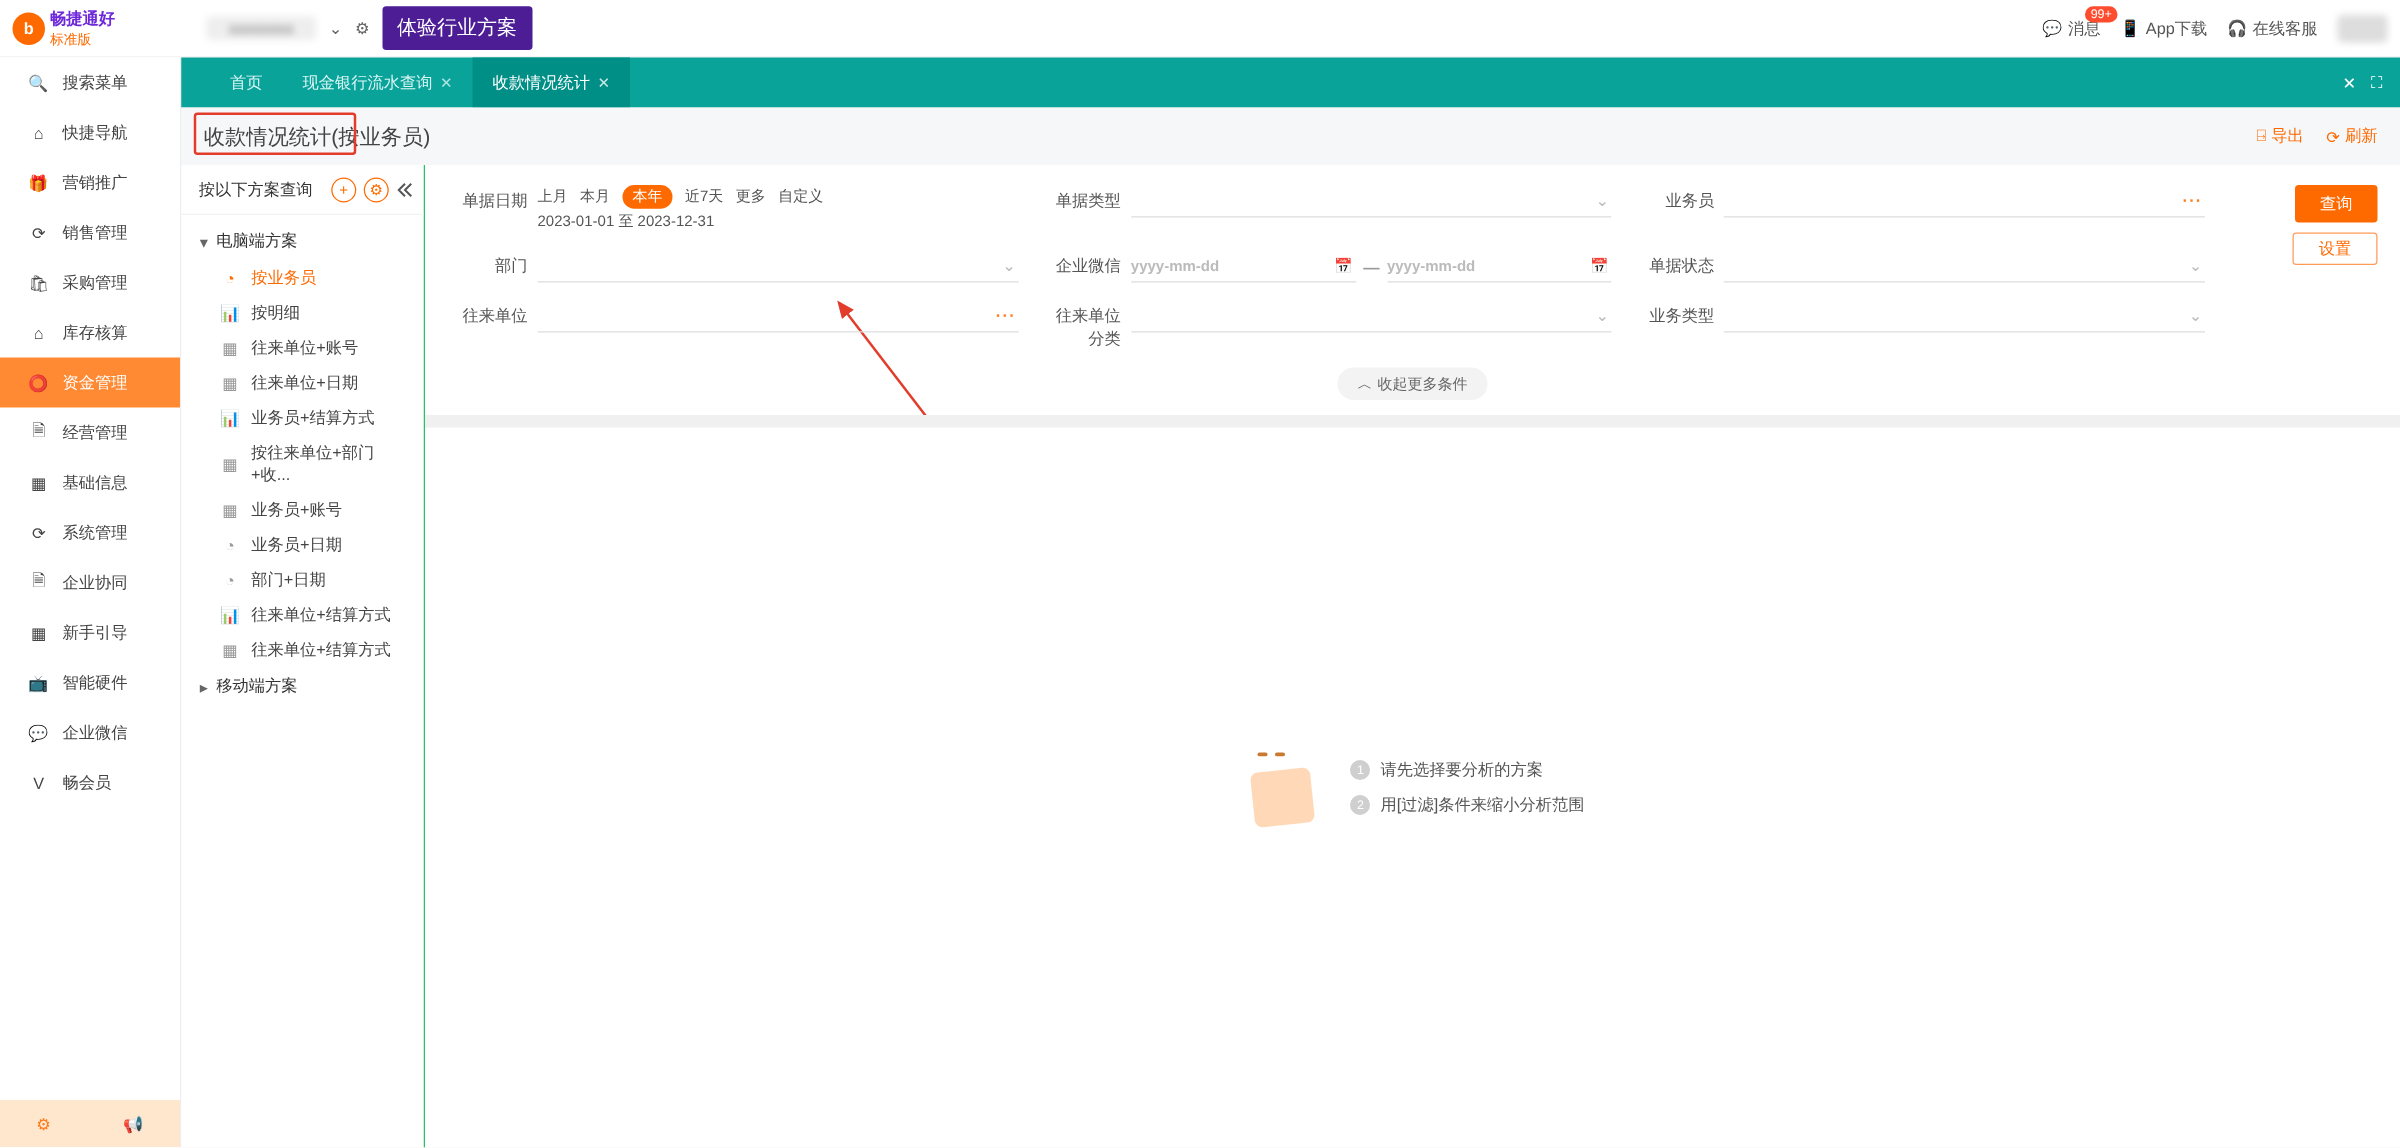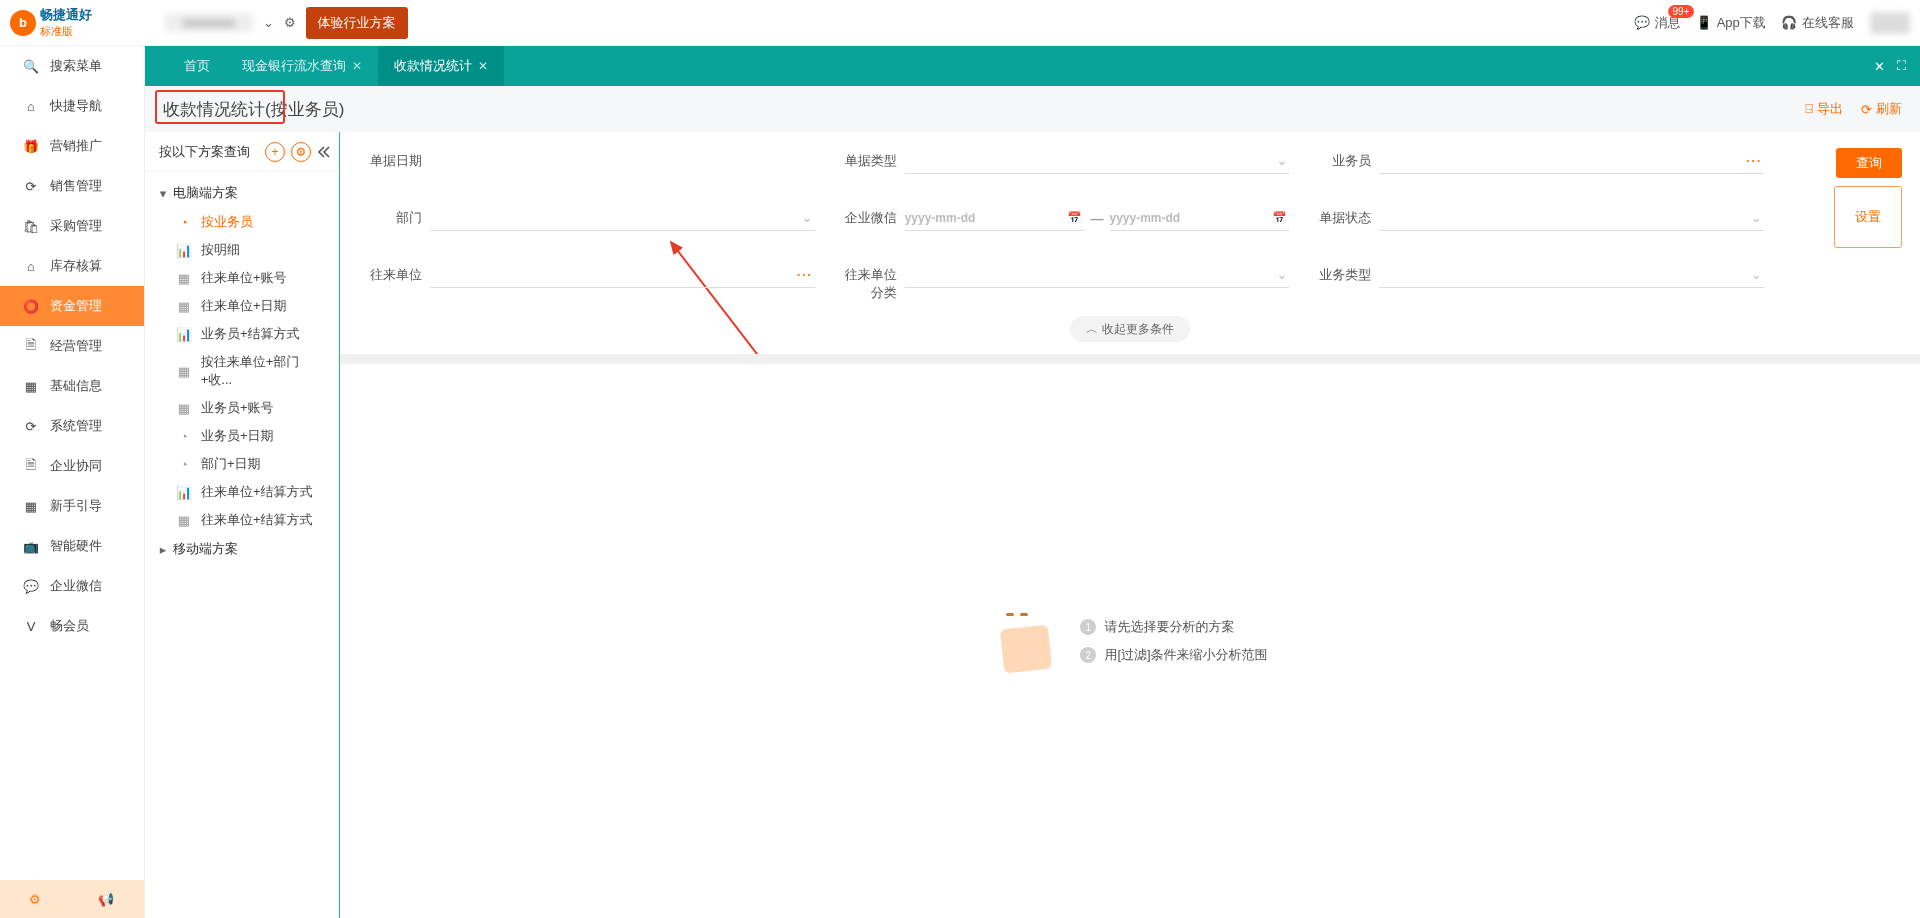--- a/index.html
+++ b/index.html
@@ -3,26 +3,26 @@
 <meta charset="utf-8">
 <style>
   *{box-sizing:border-box;margin:0;padding:0;font-family:"Microsoft YaHei",Arial,sans-serif;}
   html,body{height:100%;background:#fff;}
   body{font-size:13px;color:#333;overflow:hidden;}
 
   
   .topbar{height:46px;display:flex;align-items:center;padding:0 10px;border-bottom:1px solid #f1f1f1;}
   .brand{display:flex;align-items:center;gap:4px;width:130px;}
   .brand-logo{width:26px;height:26px;border-radius:50%;background:#ff6a00;display:flex;align-items:center;justify-content:center;color:#fff;font-weight:bold;}
-  .brand-text{color:#0369a1;font-size:13px;font-weight:600;}
+  .brand-text{color:#6d28d9;font-size:13px;font-weight:600;}
   .brand-sub{color:#ff6a00;font-size:11px;}
   .top-left{display:flex;align-items:center;gap:10px;margin-left:25px;}
   .blur{filter:blur(3px);color:#777;background:#eee;border-radius:4px;padding:2px 18px;}
   .gear-icon,.chev{color:#666;}
-  .trial-btn{background:#c2410c;color:#fff;border:none;border-radius:3px;padding:7px 12px;font-size:13px;cursor:pointer;}
+  .trial-btn{background:#4c1d95;color:#fff;border:none;border-radius:3px;padding:7px 12px;font-size:16px;cursor:pointer;}
   .top-right{margin-left:auto;display:flex;align-items:center;gap:16px;}
   .top-item{display:flex;align-items:center;gap:4px;color:#555;font-size:13px;cursor:pointer;position:relative;}
   .badge{position:absolute;top:-9px;right:-14px;background:#ff4c2e;color:#fff;border-radius:9px;font-size:10px;padding:1px 5px;}
   .avatar-blur{width:40px;height:22px;filter:blur(3px);background:#ddd;border-radius:4px;}
 
   
   .layout{display:flex;height:calc(100% - 46px);}
   .sidebar{width:145px;background:#fff;border-right:1px solid #eee;display:flex;flex-direction:column;overflow:hidden;}
   .side-item{display:flex;align-items:center;gap:10px;height:40px;padding-left:22px;color:#444;cursor:pointer;}
   .side-item.active{background:#ff8a33;color:#fff;}
@@ -57,21 +57,21 @@
   .tree-caret{width:8px;display:inline-block;text-align:center;color:#666;}
   .tree-item{display:flex;align-items:center;gap:8px;padding:5px 10px 5px 30px;color:#444;cursor:pointer;font-size:13px;}
   .tree-item.active{color:#ff6a00;}
   .ti-icon{width:18px;height:18px;display:flex;align-items:center;justify-content:center;}
 
   
   .panel{flex:1;background:#fff;display:flex;flex-direction:column;min-width:0;overflow:auto;}
   .filters{display:grid;grid-template-columns: repeat(3, 1fr) 120px;column-gap:18px;row-gap:14px;padding:16px 18px 6px;align-items:start;}
   .filters .actions-col{grid-column:4;grid-row:1 / span 2;display:flex;flex-direction:column;gap:8px;align-items:flex-end;}
   .btn-primary{background:#ff6a00;color:#fff;border:none;border-radius:3px;padding:6px 20px;cursor:pointer;font-size:13px;}
-  .btn-outline{background:#fff;color:#ff6a00;border:1px solid #ff9a57;border-radius:3px;padding:21px 20px;cursor:pointer;font-size:13px;}
+  .btn-outline{background:#fff;color:#ff6a00;border:1px solid #ff9a57;border-radius:3px;padding:3px 20px;cursor:pointer;font-size:13px;}
 
   .field{display:flex;align-items:flex-start;gap:8px;}
   .field-label{width:64px;text-align:right;color:#555;padding-top:4px;flex-shrink:0;}
   .field-body{flex:1;min-width:0;}
   .date-quick{display:flex;gap:10px;align-items:center;color:#555;font-size:12px;}
   .date-quick .chip{background:#ff6a00;color:#fff;border-radius:10px;padding:1px 8px;}
   .date-quick .q{cursor:pointer;}
   .date-range{color:#555;font-size:12px;margin-top:2px;}
   .select-box{height:26px;border-bottom:1px solid #ddd;position:relative;display:flex;align-items:center;}
   .select-box .caret{position:absolute;right:2px;color:#bbb;}
@@ -321,20 +321,31 @@
                 <path d="M0,0 L7,3 L0,6 Z" fill="#e23c2a"></path>
               </marker>
             </defs>
           <line x1="180" y1="230" x2="15" y2="15" stroke="#e23c2a" stroke-width="2" marker-end="url(#ah)"></line>
         </svg>
 
         <div class="filters">
 
           <div class="field">
             <div class="field-label">单据日期</div>
+            <div class="field-body">
+              <div class="date-quick" id="quick-host">
+                  <span class="q">上月</span>
+                  <span class="q">本月</span>
+                  <span class="chip q">本年</span>
+                  <span class="q">近7天</span>
+                  <span class="q">更多</span>
+                  <span class="q">自定义</span>
+                </div>
+              <div class="date-range">2023-01-01 至 2023-12-31</div>
+            </div>
           </div>
           <div class="field">
             <div class="field-label">单据类型</div>
             <div class="field-body">
                 <div class="select-box">
                   <span class="caret">⌄</span>
                 </div>
               </div>
           </div>
           <div class="field">

